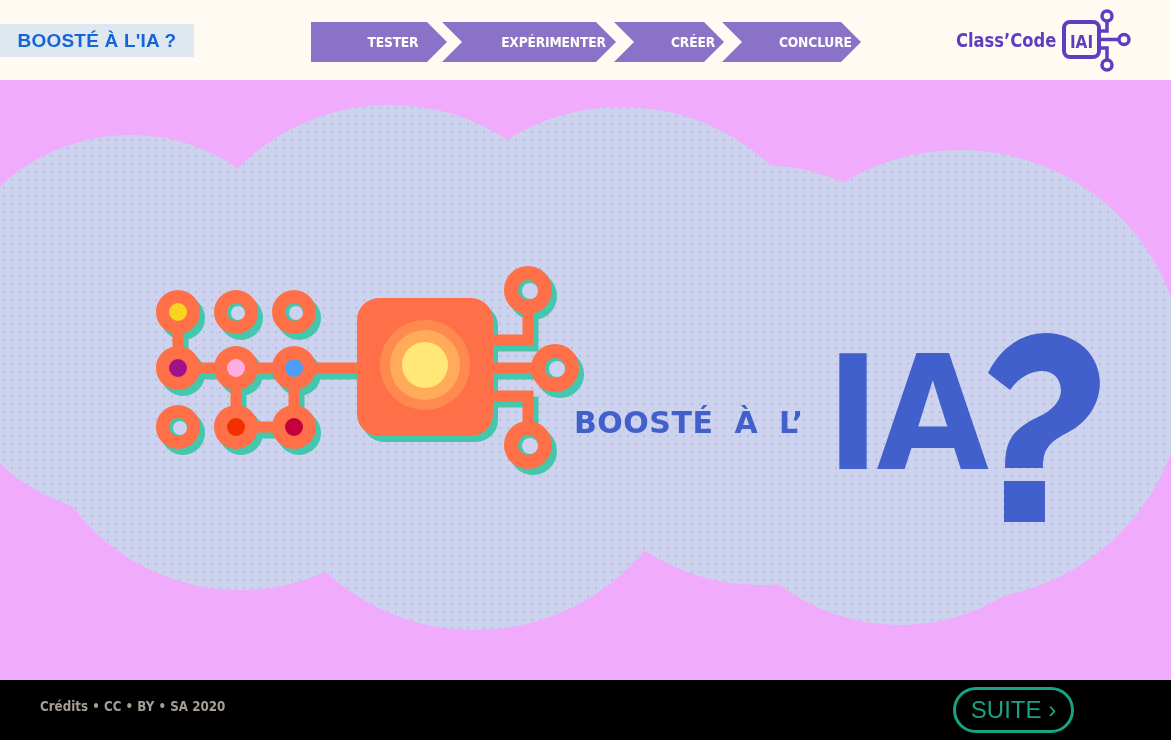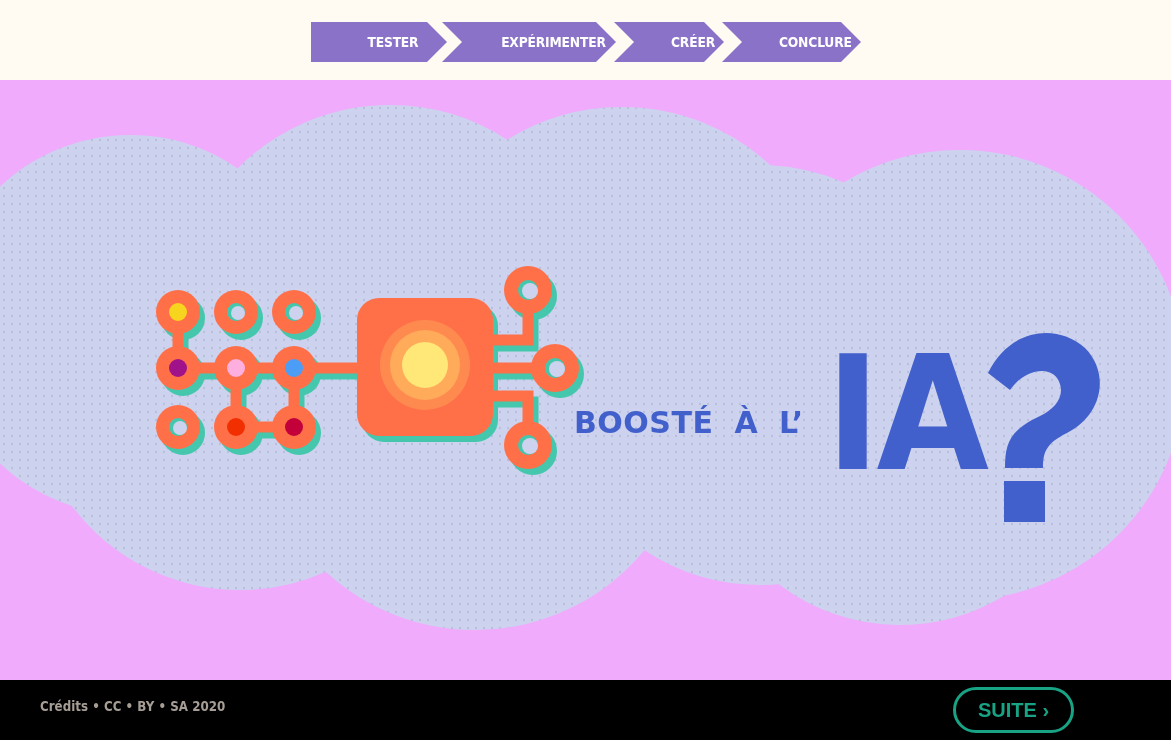--- a/index.html
+++ b/index.html
@@ -9,28 +9,31 @@
   .page-badge span { color: #1565d8; font-weight: bold; font-size: 19px; letter-spacing: 0.2px; }
   .steps { position: absolute; left: 311px; top: 22px; height: 40px; }
   .step { position: absolute; top: 0; height: 40px; background: #8a72c8; display: flex; align-items: center; justify-content: center; cursor: pointer; margin-left: 24px; }
   .step span { color: #fff; font-weight: bold; font-size: 14px; font-family: "DejaVu Sans", sans-serif; transform: scaleX(0.88); letter-spacing: -0.2px; }
   .logo { position: absolute; left: 955px; top: 8px; width: 180px; height: 64px; }
   .logo-text { position: absolute; left: 1px; top: 21px; color: #5b3fc0; font-weight: bold; font-size: 19px; font-family: "DejaVu Sans", sans-serif; transform: scaleX(0.86); transform-origin: left center; }
   .main { position: absolute; left: 0; top: 80px; width: 1171px; height: 600px; background: #f0abfc; overflow: hidden; }
   .footer { position: absolute; left: 0; top: 680px; width: 1171px; height: 60px; background: #000000; }
   .credits { position: absolute; left: 40px; top: 18px; color: #a69e95; font-weight: bold; font-size: 14px; font-family: "DejaVu Sans", sans-serif; transform: scaleX(0.85); transform-origin: left center; }
   .suite-btn { position: absolute; left: 953px; top: 7px; width: 121px; height: 46px; border: 3px solid #17a384; border-radius: 24px; display: flex; align-items: center; justify-content: center; background: transparent; cursor: pointer; }
-  .suite-btn span { color: #17a384; font-weight: bold; font-size: 20px; }
+  .suite-btn span { color: #17a384; font-weight: normal; font-size: 24px; }
   .subtitle { position: absolute; left: 574px; top: 325px; color: #4260cc; font-weight: 900; font-size: 30px; font-family: "DejaVu Sans", sans-serif; word-spacing: 10px; letter-spacing: 0.5px; }
   .big-ia { position: absolute; left: 826px; top: 255px; color: #4260cc; font-weight: 900; font-size: 158px; font-family: "DejaVu Sans", sans-serif; line-height: 1; letter-spacing: -4px; transform: scaleX(0.92); transform-origin: left top; }
 </style>
 </head>
 <body>
 
 <div class="header">
+  <div class="page-badge">
+    <span>BOOSTÉ À L'IA ?</span>
+  </div>
 
   <div class="steps">
     <svg width="552" height="40" style="position:absolute;left:0;top:0">
       <polygon points="0,0 116,0 136,20 116,40 0,40" fill="#8a72c8"></polygon>
       <polygon points="131,0 285,0 305,20 285,40 131,40 151,20" fill="#8a72c8"></polygon>
       <polygon points="303,0 393,0 413,20 393,40 303,40 323,20" fill="#8a72c8"></polygon>
       <polygon points="411,0 530,0 550,20 530,40 411,40 431,20" fill="#8a72c8"></polygon>
     </svg>
     <div class="step" style="left:0;width:116px;background:transparent">
       <span>TESTER</span>
@@ -39,20 +42,31 @@
       <span>EXPÉRIMENTER</span>
     </div>
     <div class="step" style="left:318px;width:80px;background:transparent">
       <span>CRÉER</span>
     </div>
     <div class="step" style="left:426px;width:108px;background:transparent">
       <span>CONCLURE</span>
     </div>
   </div>
 
+  <div class="logo">
+    <span class="logo-text">Class’Code</span>
+    <svg width="80" height="64" style="position:absolute;left:104px;top:0">
+      <rect x="5" y="14" width="35" height="35" rx="6" fill="none" stroke="#5b3fc0" stroke-width="4"></rect>
+      <text x="22.5" y="40" text-anchor="middle" font-family="DejaVu Sans, sans-serif" font-weight="bold" font-size="17" fill="#5b3fc0" transform="scale(0.9,1) translate(2.5,0)">IAI</text>
+      <path d="M40 23 H48 V8 M40 31.5 H60 M40 40 H48 V54" fill="none" stroke="#5b3fc0" stroke-width="3.5"></path>
+      <circle cx="48" cy="8" r="5" fill="#fffbf3" stroke="#5b3fc0" stroke-width="3.5"></circle>
+      <circle cx="65" cy="31.5" r="5" fill="#fffbf3" stroke="#5b3fc0" stroke-width="3.5"></circle>
+      <circle cx="48" cy="57" r="5" fill="#fffbf3" stroke="#5b3fc0" stroke-width="3.5"></circle>
+    </svg>
+  </div>
 </div>
 
 <div class="main">
   <svg width="1171" height="600" style="position:absolute;left:0;top:0">
     <defs>
       <pattern id="dots" x="0" y="0" width="8" height="8" patternUnits="userSpaceOnUse">
         <circle cx="4" cy="4" r="1.2" fill="#b9bfdc"></circle>
       </pattern>
       <clipPath id="cloudclip">
         <circle cx="130" cy="245" r="190"></circle>

